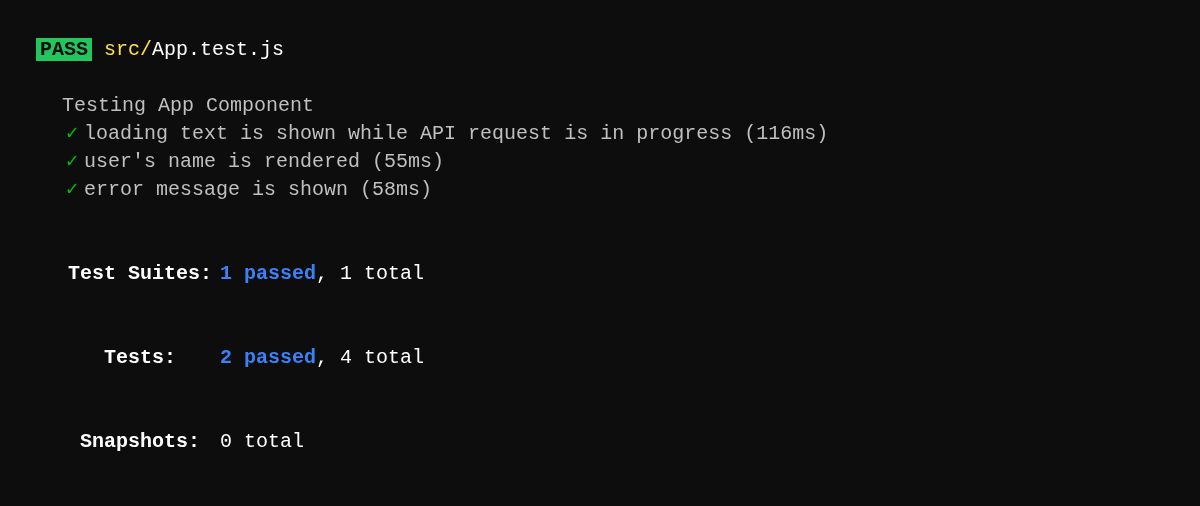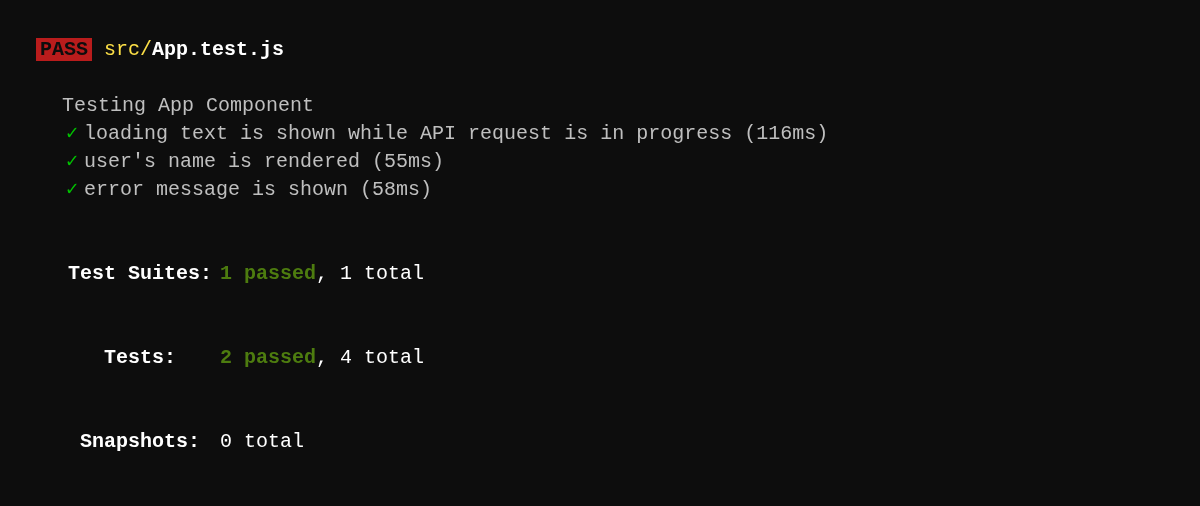--- a/index.html
+++ b/index.html
@@ -15,32 +15,32 @@
       width: 1200px;
       height: 506px;
       padding: 8px 12px;
       line-height: 1.4;
       overflow: hidden;
     }
     .line {
       white-space: pre;
     }
     .pass-badge {
-      background: #b91c1c;
+      background: #22c55e;
       color: #0d0d0d;
       font-weight: bold;
       padding: 0 4px;
       display: inline;
     }
     .file-dir {
       color: #fde047;
     }
     .file-name {
       color: #ffffff;
-      font-weight: bold;
+      font-weight: normal;
     }
     .indent-1 {
       padding-left: 26px;
     }
     .indent-2 {
       padding-left: 54px;
     }
     .check {
       color: #00c200;
       margin-right: 6px;
@@ -55,21 +55,21 @@
       margin-top: 28px;
     }
     .summary-label {
       color: #ffffff;
       font-weight: bold;
       display: inline-block;
       width: 160px;
       text-align: center;
     }
     .passed {
-      color: #4d7c0f;
+      color: #3b82f6;
       font-weight: bold;
     }
     .total {
       color: #ffffff;
     }
     .separator {
       color: #ffffff;
     }
   </style>
 </head>

